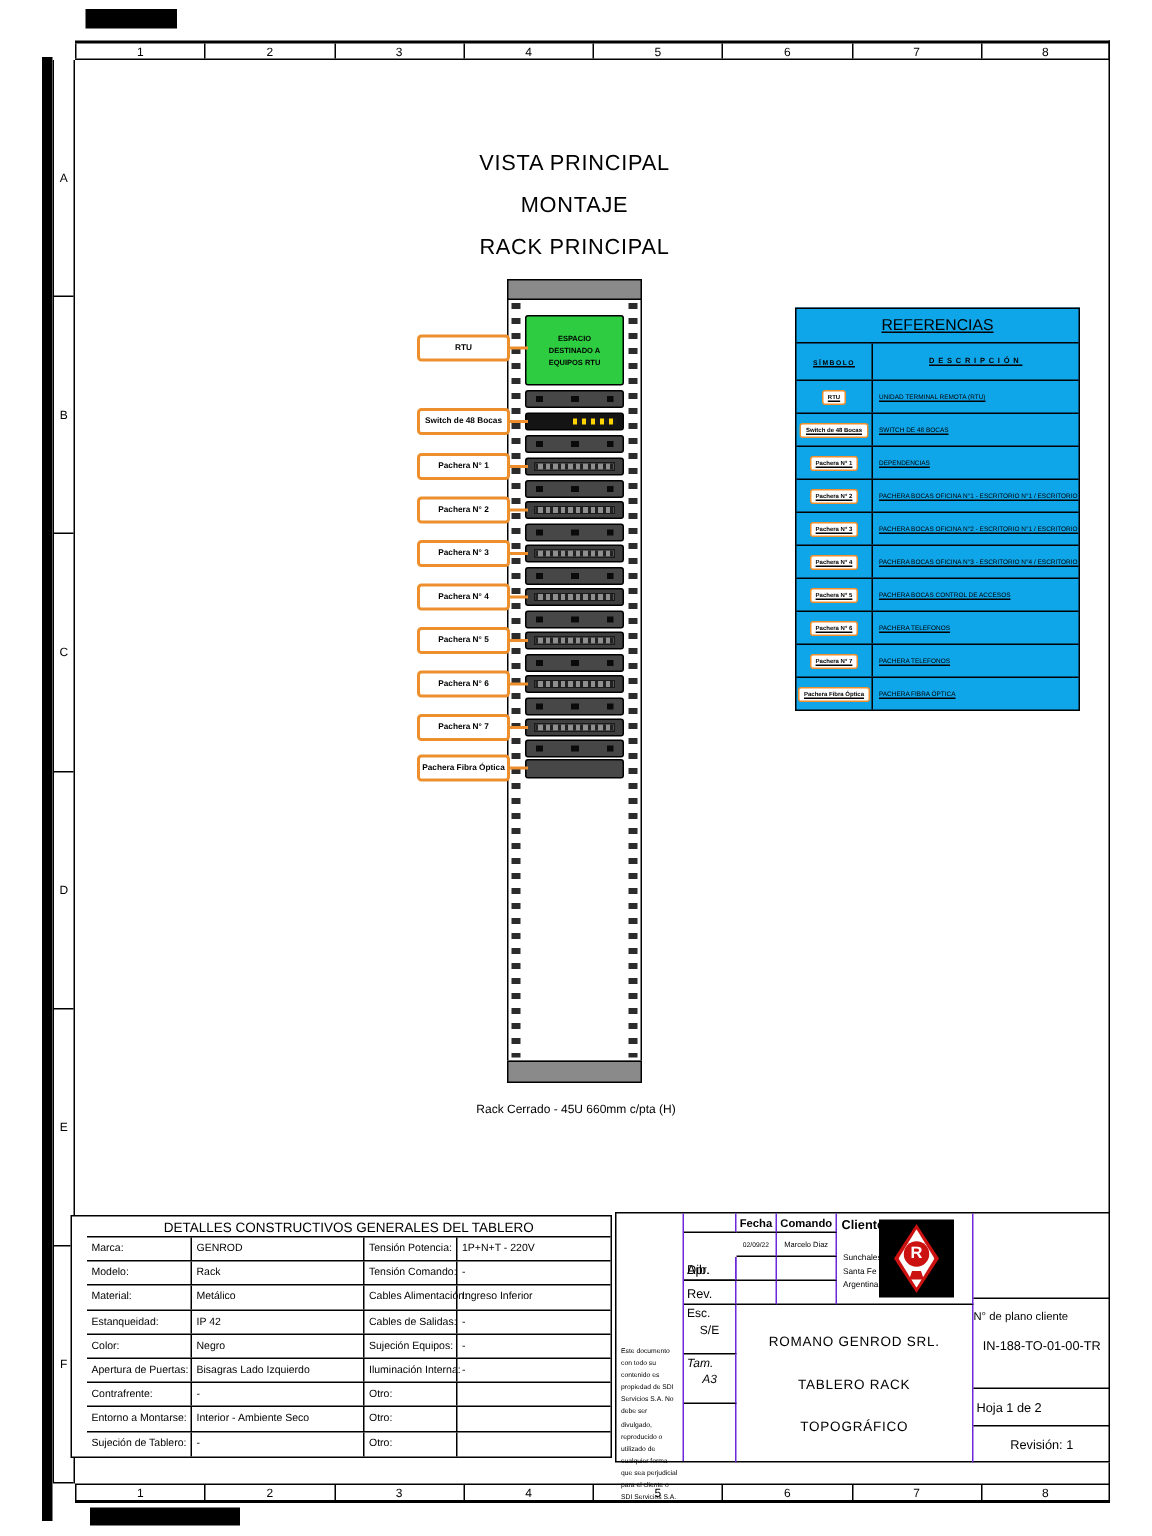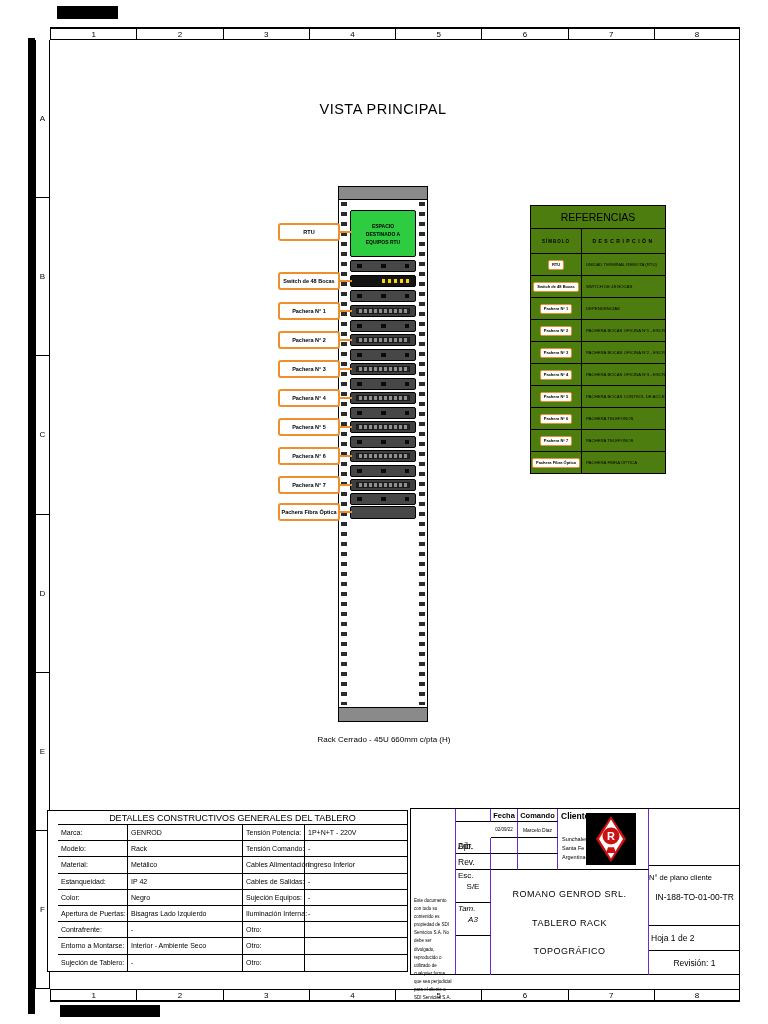--- a/index.html
+++ b/index.html
@@ -31,21 +31,21 @@
   .unit.pachera::after{content:'';position:absolute;left:5px;right:5px;top:2px;bottom:2px;background:#8f8f8f repeating-linear-gradient(90deg,rgba(15,15,15,.85) 0 2px,transparent 2px 5px);border:1px solid #1a1a1a;}
   .unit.switch{background:#141414;}
   .unit.switch::after{content:'';position:absolute;right:4px;width:46%;top:3px;bottom:3px;background:repeating-linear-gradient(90deg,var(--switch-yellow,#ffd400) 0 3px,#1a1a1a 3px 6px);}
   .unit.fibra{background:#474747;}
   .unit.green{background:var(--rtu-green,#2ECC40);display:flex;align-items:center;justify-content:center;text-align:center;font-size:5px;font-weight:bold;padding:2px 7px;line-height:1.6;}
   .rack-label{position:absolute;left:278px;width:62px;height:18px;background:#fff;border:2px solid var(--accent-orange,#EE8F2E);border-radius:3px;display:flex;align-items:center;justify-content:center;font-size:5.5px;font-weight:bold;box-sizing:border-box;text-align:center;z-index:3;}
   .connector{position:absolute;left:339px;width:13px;height:2px;background:var(--accent-orange,#EE8F2E);z-index:2;}
   .rack-caption{position:absolute;left:298px;top:735px;width:172px;text-align:center;font-size:8px;}
 
   
-  .ref-table{position:absolute;left:530px;top:205px;width:136px;border:1px solid #000;background:#4d7c0f;box-sizing:border-box;}
+  .ref-table{position:absolute;left:530px;top:205px;width:190px;border:1px solid #000;background:#0ea5e9;box-sizing:border-box;text-decoration:underline;}
   .ref-title{height:22px;border-bottom:1px solid #000;display:flex;align-items:center;justify-content:center;font-size:10.5px;}
   .ref-head{height:24px;border-bottom:1px solid #000;display:flex;}
   .ref-head .sym{width:50px;border-right:1px solid #000;display:flex;align-items:center;justify-content:center;font-size:4.5px;font-weight:bold;letter-spacing:1px;}
   .ref-head .desc{flex:1;display:flex;align-items:center;justify-content:center;font-size:5px;font-weight:bold;letter-spacing:2.5px;}
   .ref-row{height:21px;border-bottom:1px solid #000;display:flex;}
   .ref-row:last-child{border-bottom:none;}
   .ref-row .sym{width:50px;border-right:1px solid #000;display:flex;align-items:center;justify-content:center;}
   .sym-box{border:1.5px solid var(--accent-orange,#EE8F2E);border-radius:2px;padding:1.5px 3px;font-size:4px;font-weight:bold;white-space:nowrap;background:#fff;}
   .ref-row .desc{flex:1;display:flex;align-items:center;font-size:4.3px;padding-left:4px;white-space:nowrap;overflow:hidden;}
 
@@ -116,20 +116,22 @@
     <div>B</div>
     <div>C</div>
     <div>D</div>
     <div>E</div>
     <div>F</div>
   </div>
   <div class="vline" style="left:739px;top:27px;height:963px;"></div>
 
   <div class="view-title">
     <div>VISTA PRINCIPAL</div>
+    <div>MONTAJE</div>
+    <div>RACK PRINCIPAL</div>
   </div>
 
   <div class="rack-cap" style="left:338px;top:186px;width:90px;height:14px;"></div>
   <div class="rack-body"></div>
   <div class="rail" style="left:341px;"></div>
   <div class="rail" style="left:419px;"></div>
   <div class="rack-cap" style="left:338px;top:707px;width:90px;height:15px;"></div>
 
   <div class="unit green" style="top:210px;height:47px;">ESPACIO DESTINADO A EQUIPOS RTU</div>
   <div class="unit blank" style="top:260px;height:12px;"></div>

